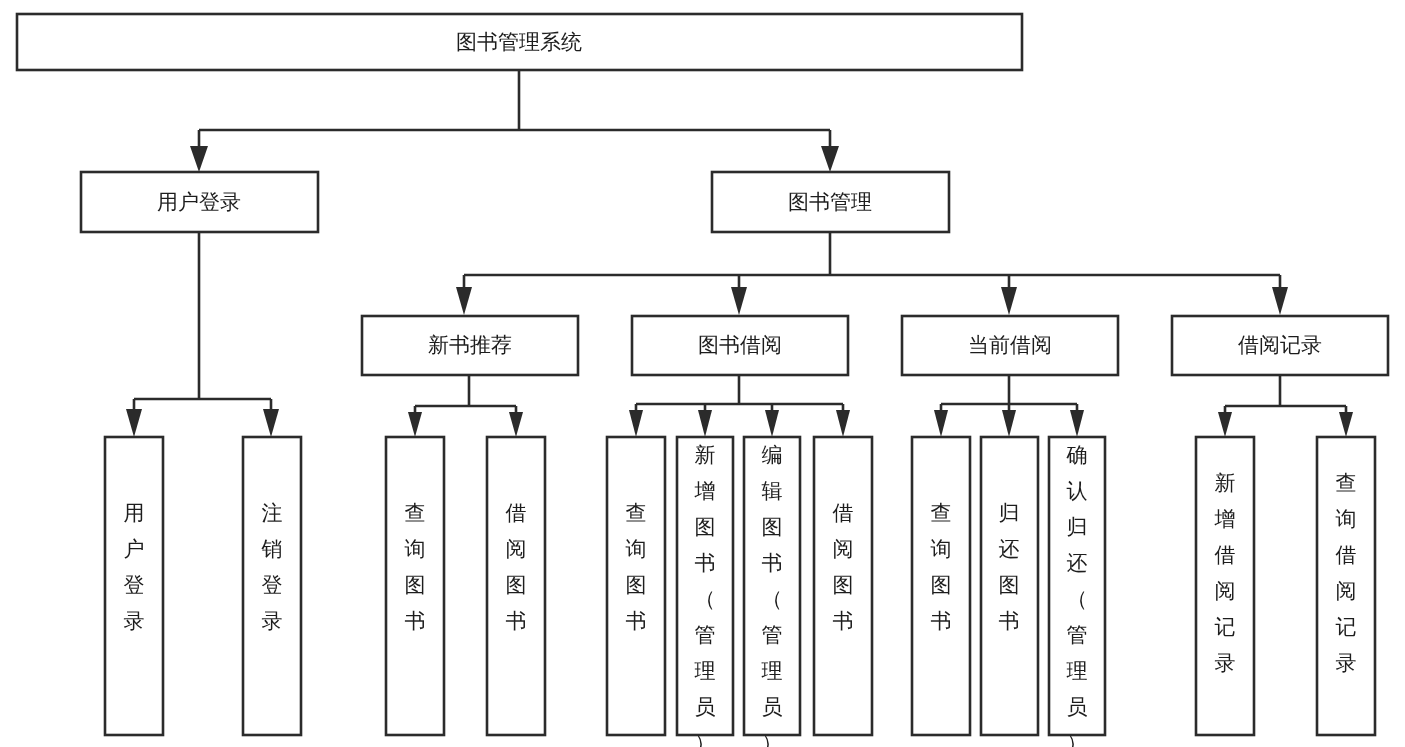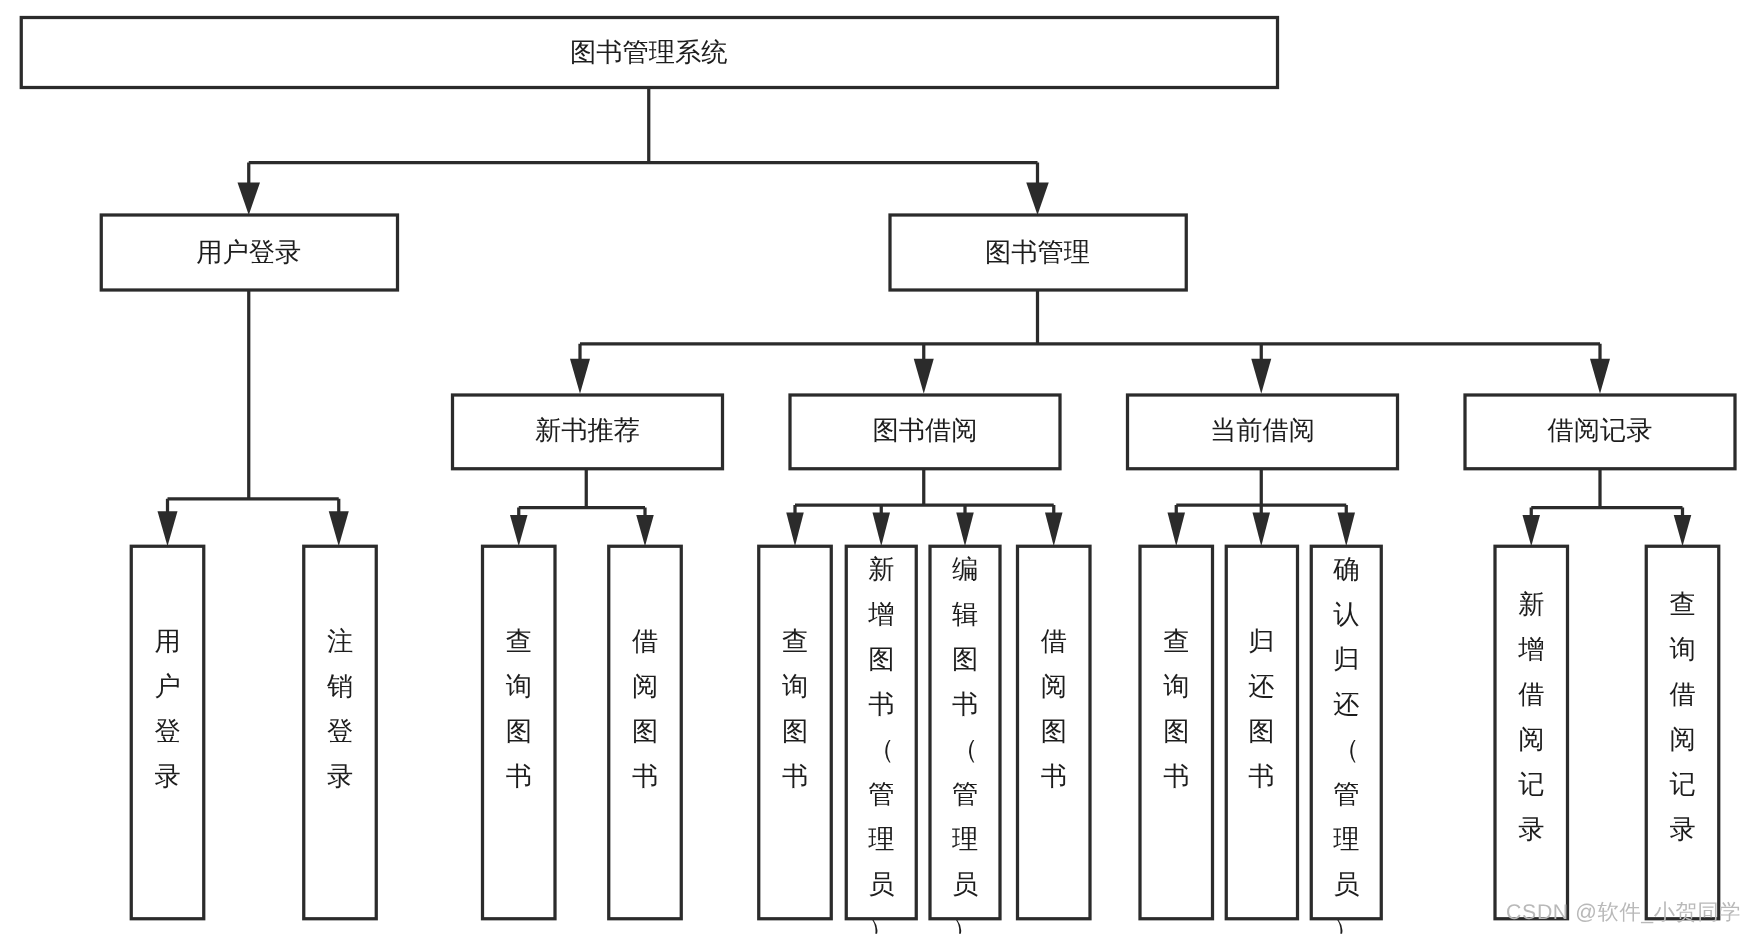--- a/index.html
+++ b/index.html
@@ -238,14 +238,13 @@
       <text class="node-label-v vtext" x="1225" y="490"><tspan x="1225" y="490">新</tspan><tspan x="1225" y="526">增</tspan><tspan x="1225" y="562">借</tspan><tspan x="1225" y="598">阅</tspan><tspan x="1225" y="634">记</tspan><tspan x="1225" y="670">录</tspan></text>
     </g>
 
     <g>
       <rect class="node-box" x="1317" y="437" width="58" height="298"></rect>
       <text class="node-label-v vtext" x="1346" y="490"><tspan x="1346" y="490">查</tspan><tspan x="1346" y="526">询</tspan><tspan x="1346" y="562">借</tspan><tspan x="1346" y="598">阅</tspan><tspan x="1346" y="634">记</tspan><tspan x="1346" y="670">录</tspan></text>
     </g>
 
   </svg>
 
-  <div class="watermark">CSDN @软件_小贺同学</div>
 </div>
 
 </body></html>

